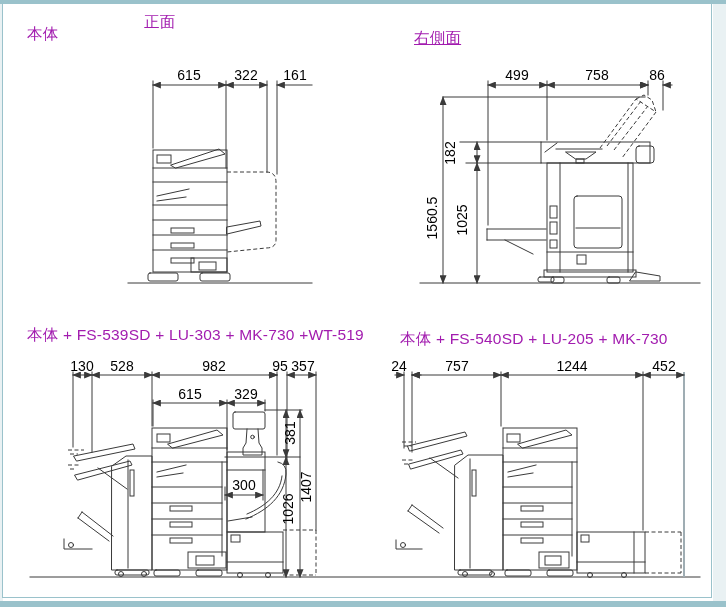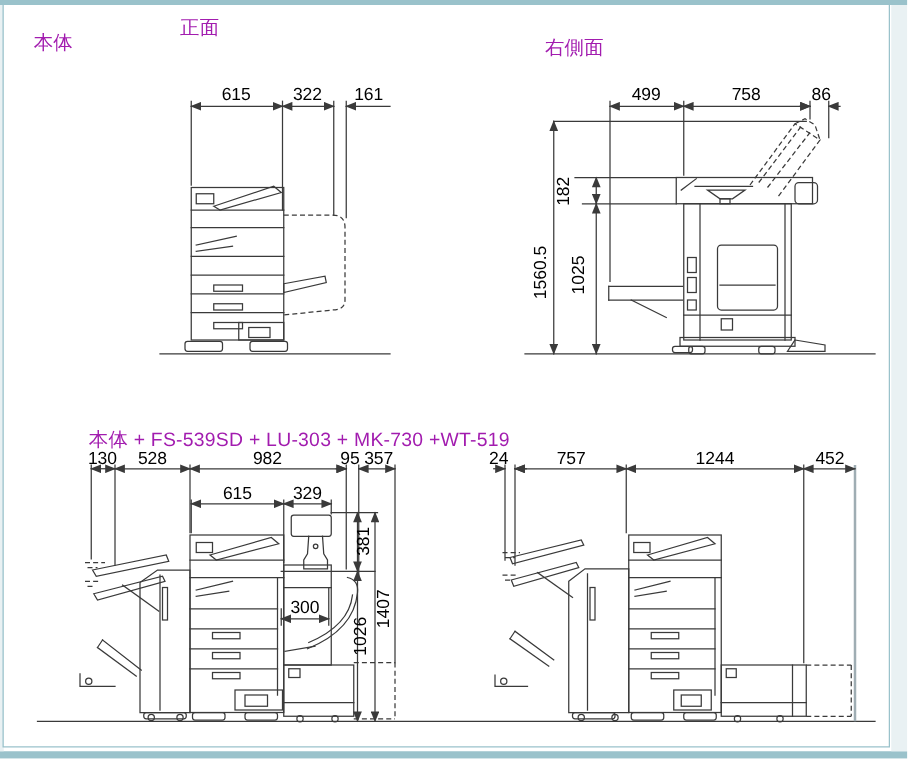--- a/index.html
+++ b/index.html
@@ -296,16 +296,17 @@
       <line class="ln" x1="643" y1="375" x2="684" y2="375" marker-start="url(#arr)" marker-end="url(#arr)"></line>
       <text class="dimtxt" x="399" y="371" text-anchor="middle">24</text>
       <text class="dimtxt" x="457" y="371" text-anchor="middle">757</text>
       <text class="dimtxt" x="572" y="371" text-anchor="middle">1244</text>
       <text class="dimtxt" x="664" y="371" text-anchor="middle">452</text>
     </g>
   </svg>
 
   <span class="title" style="left:27px;top:24px;">本体</span>
   <span class="title" style="left:144px;top:12px;">正面</span>
-  <span class="title" style="left:436px;top:28px;">右側面</span>
-  <span class="title" style="left:27px;top:342px;margin-left:44px;">本体 + FS-539SD + LU-303 + MK-730 +WT-519</span>
+  <span class="title" style="left:414px;top:28px;text-decoration:underline;">右側面</span>
+  <span class="title" style="left:27px;top:325px;">本体 + FS-539SD + LU-303 + MK-730 +WT-519</span>
+  <span class="title" style="left:400px;top:329px;">本体 + FS-540SD + LU-205 + MK-730</span>
 
 </div>
 
 </body></html>

